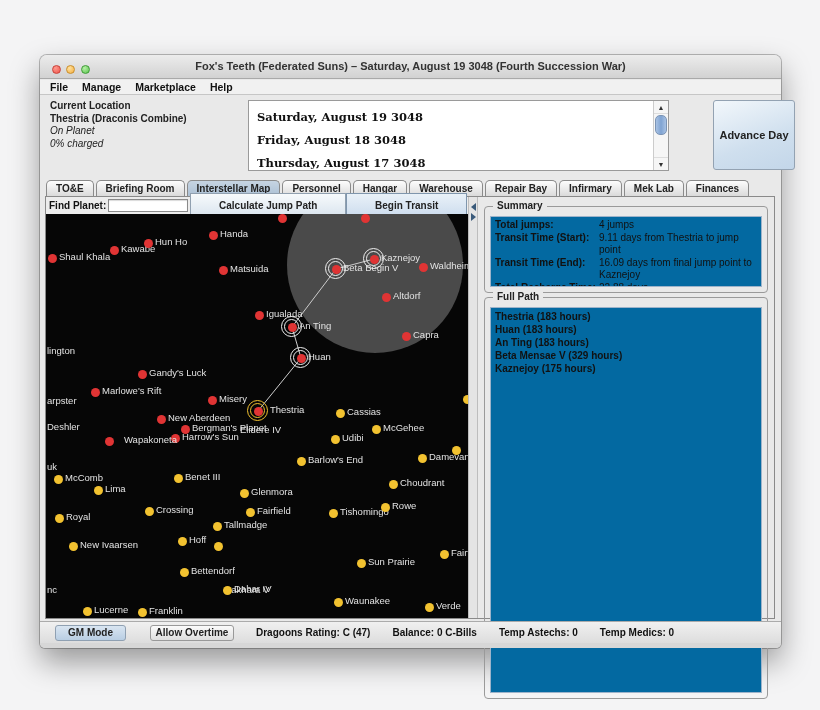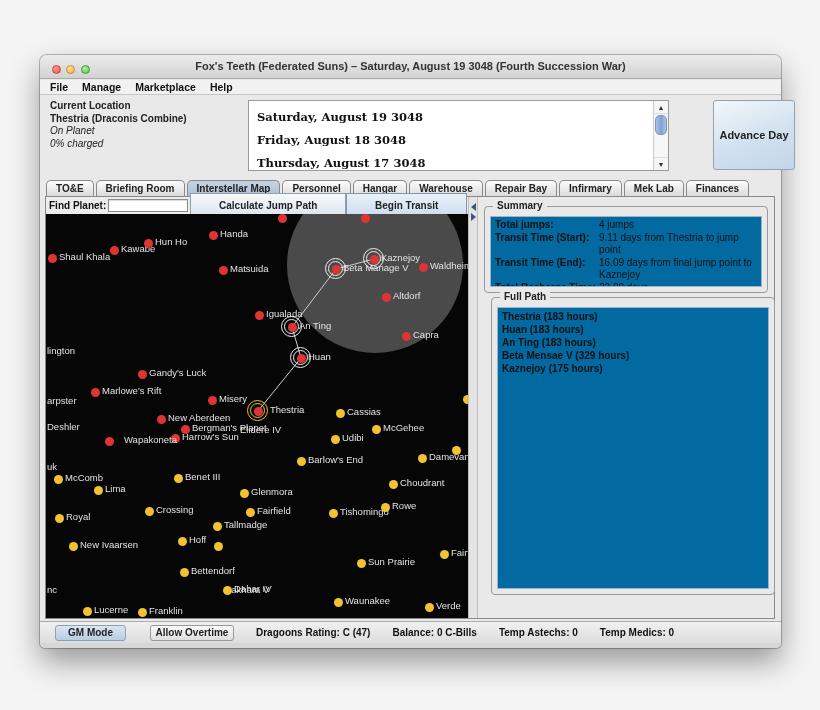--- a/index.html
+++ b/index.html
@@ -76,21 +76,21 @@
   .dot { position:absolute; width:9px; height:9px; border-radius:50%; margin:-4.5px 0 0 -4.5px; cursor:pointer; }
   .ringc { position:absolute; border-radius:50%; pointer-events:none; }
   .pl { position:absolute; font-size:9.5px; color:#e2e2e2; white-space:nowrap; cursor:default; }
 
   
   .rightpanel { position:absolute; left:438px; top:142px; width:295px; height:421px; background:#e9e9e9; }
   .groupbox { position:absolute; border:1px solid #9a9a9a; border-radius:4px; }
   .groupbox .gtitle { position:absolute; top:-7px; left:8px; background:#e9e9e9; padding:0 4px;
                       font-size:10px; font-weight:bold; color:#222; }
   .gb-sum { left:6px; top:9px; width:284px; height:87px; }
-  .gb-path { left:13px; top:100px; width:284px; height:298px; }
+  .gb-path { left:6px; top:100px; width:284px; height:402px; }
   .innerbox { position:absolute; left:5px; top:9px; right:5px; bottom:5px; border:1px solid #9db3ca; background:#0369a1; padding:2px 4px; overflow:hidden; }
   .sum-row { display:flex; font-size:10px; line-height:12.5px; color:#111; }
   .sum-label { width:104px; font-weight:bold; flex:none; }
   .sum-value { flex:1; }
   .path-item { font-size:10px; font-weight:bold; color:#111; line-height:13px; }
 
   
   .statusbar { position:absolute; left:0; top:566px; width:741px; height:22px;
                background:linear-gradient(#f0f0f0,#dddddd); border-top:1px solid #ababab;
                display:flex; align-items:center; }
@@ -183,21 +183,21 @@
         <div class="pl" style="left: 326px; top: -10px;">Delacruz</div>
         <div class="dot" style="left: 213px; top: 101px; background: rgb(224, 52, 52);"></div>
         <div class="pl" style="left: 220px; top: 94px;">Igualada</div>
         <div class="ringc" style="left: 246px; top: 113px; width: 15px; height: 15px; margin: -8.5px 0px 0px -8.5px; border: 1.5px solid rgb(239, 239, 239);"></div>
         <div class="ringc" style="left: 246px; top: 113px; width: 21px; height: 21px; margin: -11.5px 0px 0px -11.5px; border: 1.5px solid rgb(239, 239, 239);"></div>
         <div class="dot" style="left: 246px; top: 113px; background: rgb(224, 52, 52);"></div>
         <div class="pl" style="left: 253px; top: 106px;">An Ting</div>
         <div class="ringc" style="left: 290px; top: 55px; width: 15px; height: 15px; margin: -8.5px 0px 0px -8.5px; border: 1.5px solid rgb(239, 239, 239);"></div>
         <div class="ringc" style="left: 290px; top: 55px; width: 21px; height: 21px; margin: -11.5px 0px 0px -11.5px; border: 1.5px solid rgb(239, 239, 239);"></div>
         <div class="dot" style="left: 290px; top: 55px; background: rgb(224, 52, 52);"></div>
-        <div class="pl" style="left: 297px; top: 48px;">Beta Manage V</div>
+        <div class="pl" style="left: 297px; top: 48px;">Beta Begin V</div>
         <div class="ringc" style="left: 328px; top: 45px; width: 15px; height: 15px; margin: -8.5px 0px 0px -8.5px; border: 1.5px solid rgb(239, 239, 239);"></div>
         <div class="ringc" style="left: 328px; top: 45px; width: 21px; height: 21px; margin: -11.5px 0px 0px -11.5px; border: 1.5px solid rgb(239, 239, 239);"></div>
         <div class="dot" style="left: 328px; top: 45px; background: rgb(224, 52, 52);"></div>
         <div class="pl" style="left: 335px; top: 38px;">Kaznejoy</div>
         <div class="dot" style="left: 377px; top: 53px; background: rgb(224, 52, 52);"></div>
         <div class="pl" style="left: 384px; top: 46px;">Waldheim</div>
         <div class="dot" style="left: 340px; top: 83px; background: rgb(224, 52, 52);"></div>
         <div class="pl" style="left: 347px; top: 76px;">Altdorf</div>
         <div class="dot" style="left: 360px; top: 122px; background: rgb(224, 52, 52);"></div>
         <div class="pl" style="left: 367px; top: 115px;">Capra</div>

